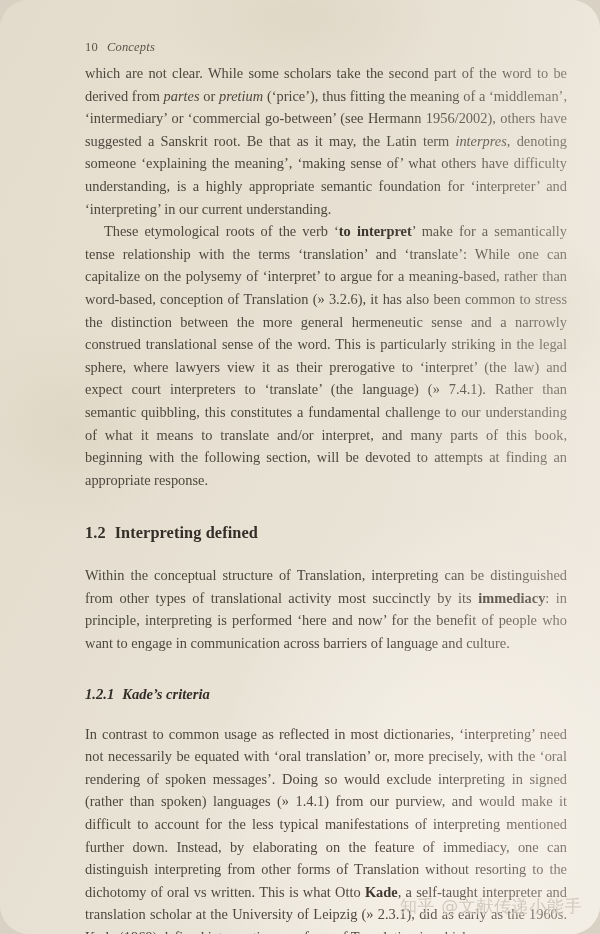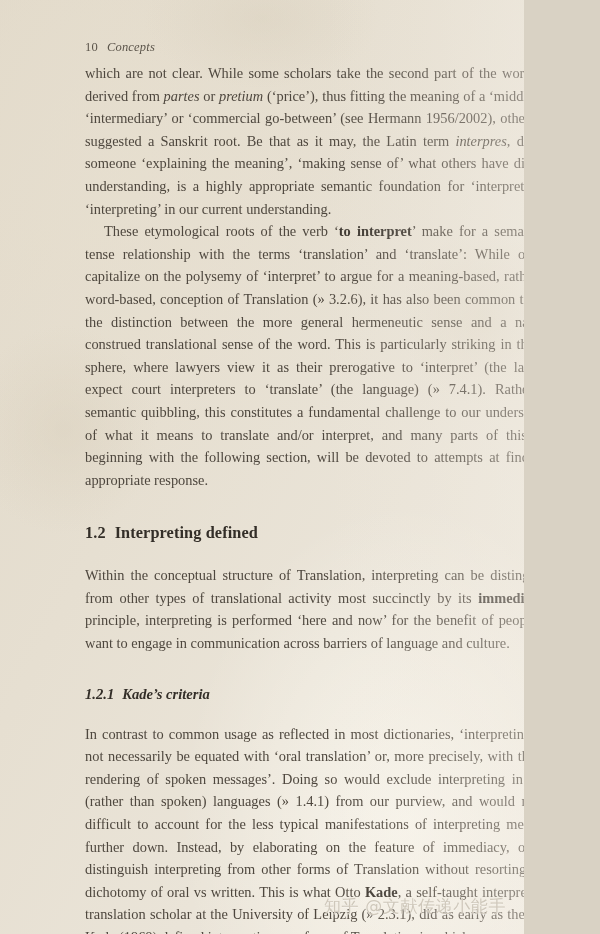--- a/index.html
+++ b/index.html
@@ -3,26 +3,27 @@
 <meta charset="utf-8">
 <style>
   html, body {
     margin: 0;
     padding: 0;
     background: #d9d2c4;
   }
 
   #page {
     position: relative;
-    width: 524px;
+    width: 600px;
     height: 934px;
     overflow: hidden;
     background: #e4ddcf;
     font-family: "Liberation Serif", "DejaVu Serif", serif;
     color: #4a443c;
+    border-radius: 29px;
   }
 
   
   #paper-tint {
     position: absolute;
     inset: 0;
     background:
       radial-gradient(ellipse 70% 55% at 78% 88%, rgba(255,253,246,0.62) 0%, rgba(255,253,246,0.0) 62%),
       radial-gradient(ellipse 80% 60% at 22% 18%, rgba(232,224,208,0.55) 0%, rgba(232,224,208,0) 70%),
       linear-gradient(118deg, #e1d9c9 0%, #e6dfd1 38%, #eae4d8 66%, #efe9de 100%);

